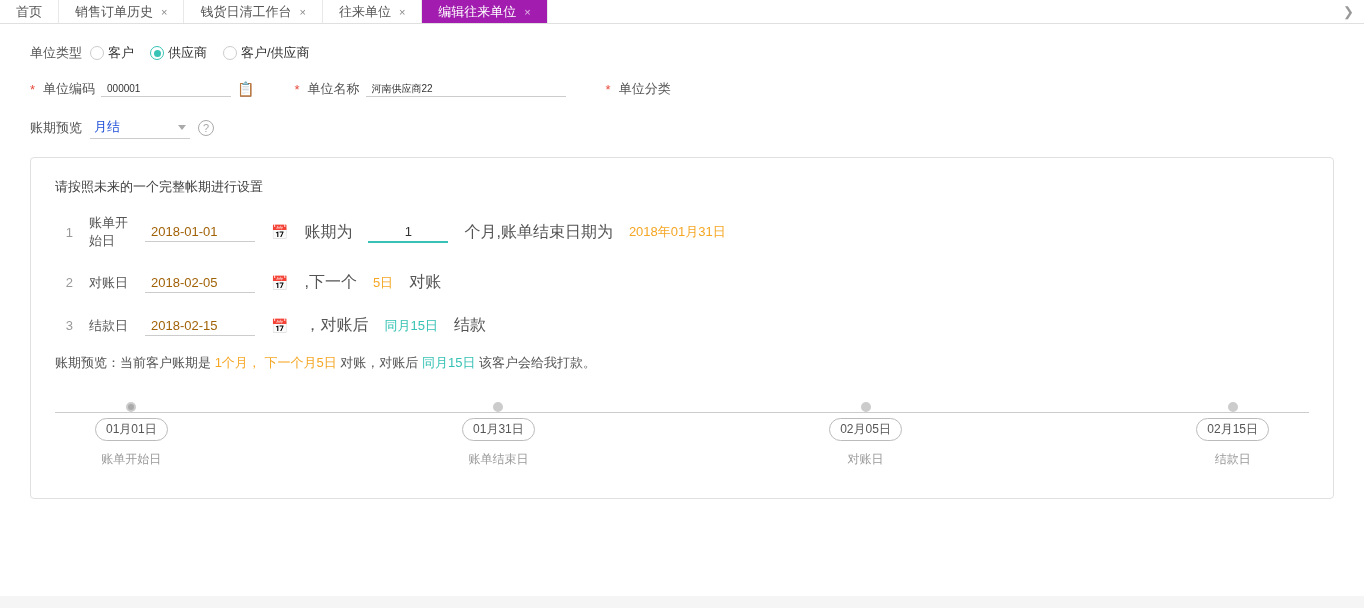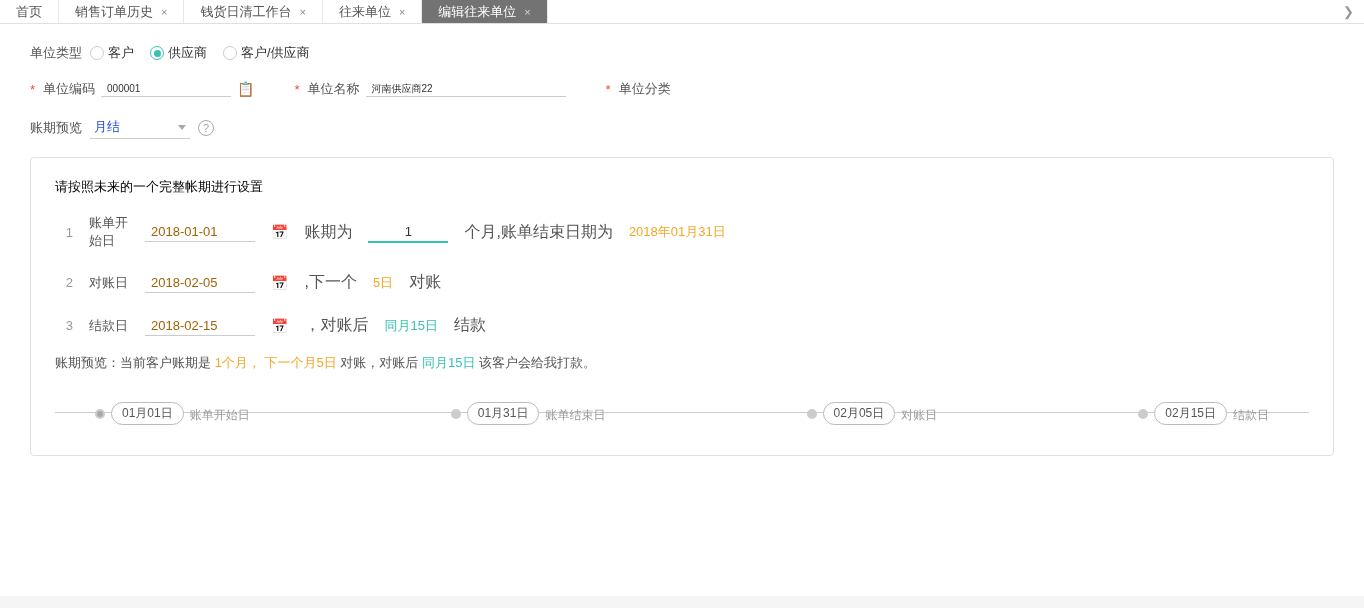--- a/index.html
+++ b/index.html
@@ -19,21 +19,21 @@
       padding: 0 16px;
       cursor: pointer;
       font-size: 13px;
       color: #555;
       border-right: 1px solid #e8e8e8;
       position: relative;
       white-space: nowrap;
       gap: 6px;
     }
     .tab-item.active {
-      background: #737373;
+      background: #a21caf;
       color: #fff;
     }
     .tab-close {
       font-size: 11px;
       color: inherit;
       opacity: 0.7;
       cursor: pointer;
       margin-left: 2px;
     }
     .tabs-arrow {
@@ -141,21 +141,21 @@
 
     
     .period-box {
       border: 1px solid #e0e0e0;
       border-radius: 4px;
       padding: 20px 24px;
       margin-bottom: 16px;
     }
     .period-title {
       font-size: 13px;
-      color: #000000;
+      color: #404040;
       margin-bottom: 18px;
     }
     .period-row {
       display: flex;
       align-items: center;
       margin-bottom: 22px;
       gap: 16px;
     }
     .row-num {
       color: #999;
@@ -215,21 +215,21 @@
       height: 1px;
       background: #ccc;
     }
     .timeline-nodes {
       display: flex;
       justify-content: space-between;
       position: relative;
     }
     .timeline-node {
       display: flex;
-      flex-direction: row;
+      flex-direction: column;
       align-items: center;
       gap: 6px;
     }
     .node-dot {
       width: 10px; height: 10px;
       border-radius: 50%;
       background: #ccc;
       border: 2px solid #ccc;
       position: relative;
       z-index: 1;

